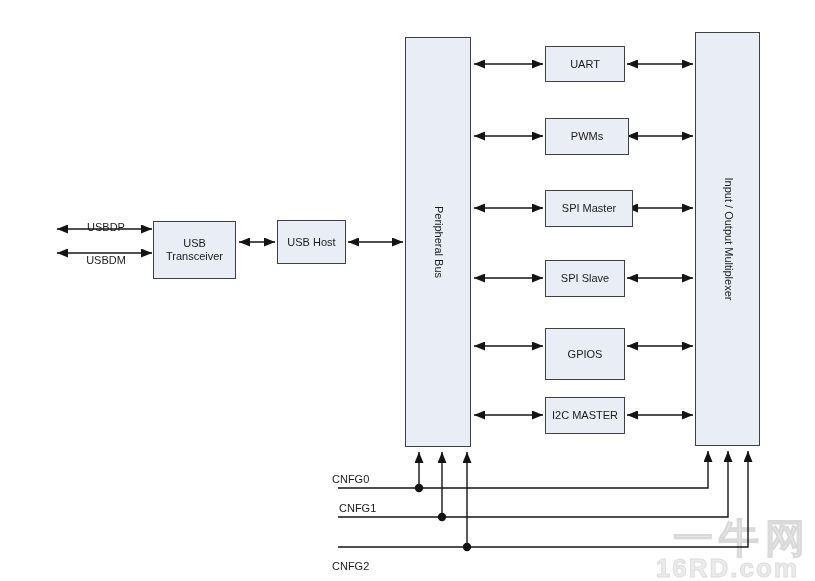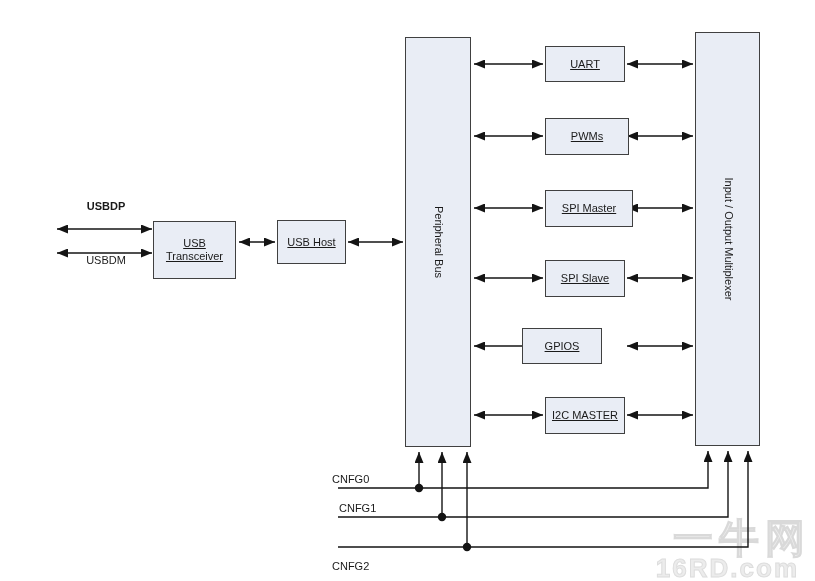--- a/index.html
+++ b/index.html
@@ -9,21 +9,21 @@
   }
   svg.wires{position:absolute;left:0;top:0;z-index:2;}
   .wire{stroke:var(--line,#141414);stroke-width:1.4;fill:none;}
   .ah{fill:var(--line,#141414);}
   .junction{fill:var(--line,#141414);}
   .box{
     position:absolute;z-index:3;box-sizing:border-box;
     background:var(--block-fill,#e9edf5);
     border:1.3px solid var(--block-border,#404040);
     display:flex;align-items:center;justify-content:center;
-    text-align:center;font-size:11px;line-height:13px;text-decoration:underline;
+    text-align:center;font-size:11px;line-height:13px;
   }
   .box.vertical{display:block;}
   .vtext{
     position:absolute;left:50%;top:50%;
     transform:translate(-50%,-50%) rotate(90deg);
     white-space:nowrap;font-size:11px;
   }
   .sig{
     position:absolute;z-index:4;font-size:11px;line-height:11px;
     white-space:nowrap;text-align:center;
@@ -107,31 +107,31 @@
   </div>
 
   <div class="box" style="left:545px;top:190px;width:88px;height:37px;">
     <span>SPI Master</span>
   </div>
 
   <div class="box" style="left:545px;top:260px;width:80px;height:37px;">
     <span>SPI Slave</span>
   </div>
 
-  <div class="box" style="left:522px;top:328px;width:80px;height:36px;text-align:right;">
+  <div class="box" style="left:545px;top:328px;width:80px;height:52px;text-align:right;">
     <span>GPIOS</span>
   </div>
 
   <div class="box" style="left:545px;top:397px;width:80px;height:37px;">
     <span>I2C MASTER</span>
   </div>
 
   <div class="box vertical" style="left:695px;top:32px;width:65px;height:414px;">
     <span class="vtext">Input / Output Multiplexer</span>
   </div>
 
-  <div class="sig" style="left:84px;top:201px;width:44px;font-weight:bold;">USBDP</div>
+  <div class="sig" style="left:84px;top:222px;width:44px;">USBDP</div>
   <div class="sig" style="left:84px;top:255px;width:44px;">USBDM</div>
   <div class="sig" style="left:332px;top:474px;">CNFG0</div>
   <div class="sig" style="left:339px;top:503px;">CNFG1</div>
   <div class="sig" style="left:332px;top:533px;margin-top:28px;">CNFG2</div>
 
 </div>
 
 </body></html>

